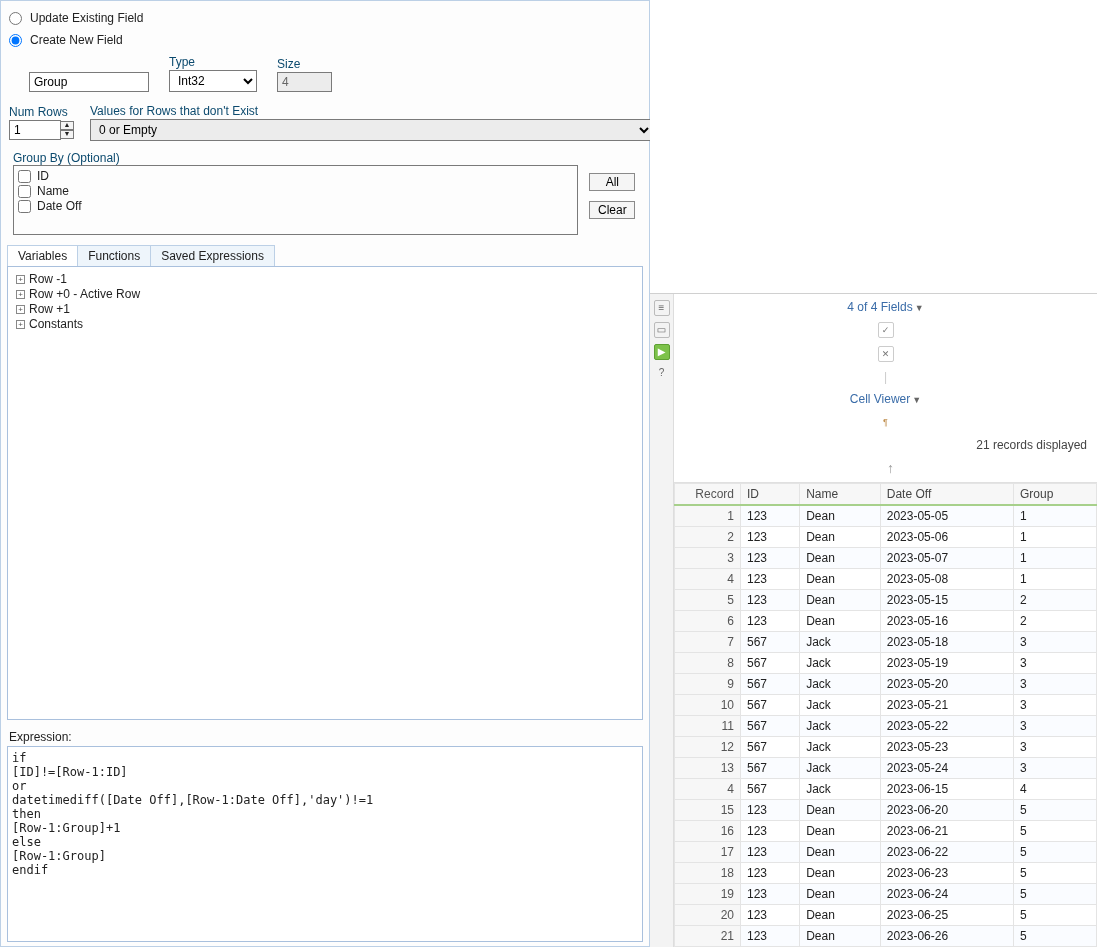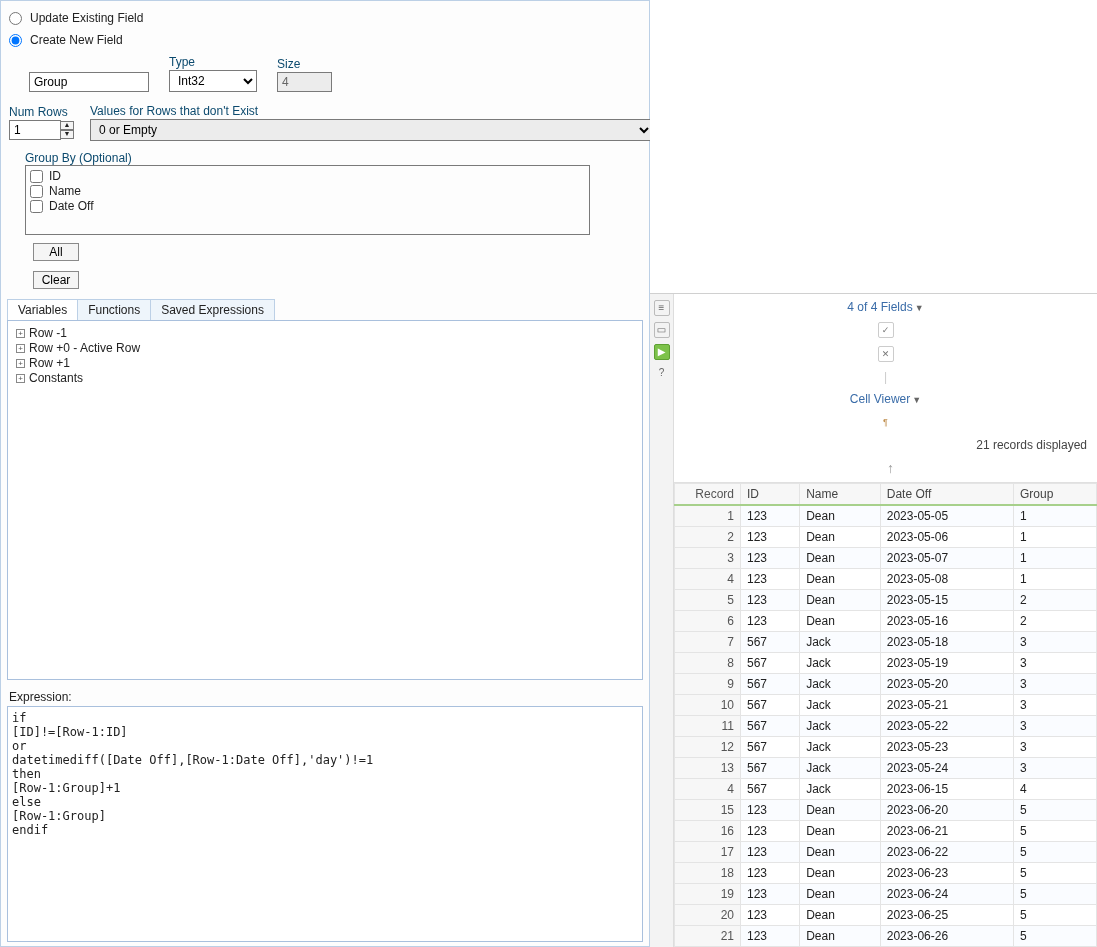--- a/index.html
+++ b/index.html
@@ -17,34 +17,34 @@
 input[readonly], .readonly { background: #ececec; color: #666; }
 .name-input { width: 120px; }
 .type-select { width: 88px; background:#fff; }
 .size-input { width: 55px; }
 .numrows-row { display: flex; gap: 16px; margin: 4px 2px 4px 2px; align-items:center;}
 .numrows-input { width: 52px; }
 .spinner-wrap{display:flex;align-items:center;}
 .spinner-btns{display:flex;flex-direction:column;margin-left:-1px;}
 .spin{width:14px;height:9px;border:1px solid #7a7a7a;font-size:7px;line-height:6px;text-align:center;background:#f4f4f4;cursor:pointer;}
 .values-select { width: 563px; background:#ececec;border:1px solid #7a7a7a;}
-.groupby-box { margin: 6px 18px; }
+.groupby-box { margin: 6px 6px; }
 .groupby-area { border: 1px solid #7a7a7a; height: 70px; overflow: auto; padding: 2px; display:inline-block; width:565px; vertical-align:top;}
 .groupby-btns { display:inline-flex; flex-direction:column; gap:10px; margin-left:8px; vertical-align:top; margin-top:8px;}
 .groupby-btns button { width:46px; height:18px; border:1px solid #8a8a8a; background:#f5f5f5; font-size:12px;}
 .chk-row { display:flex; align-items:center; gap:6px; margin:1px 2px;}
 .tabs { display:flex; border-bottom:1px solid #bcd0e6; margin-top:4px;}
 .tab { padding:3px 10px; border:1px solid #bcd0e6; border-bottom:none; background:#eef5fb; margin-right:-1px; cursor:pointer;}
 .tab.active { background:#fff; }
 .tree-area { border:1px solid #a9c0dd; flex:1; min-height:100px; padding:4px; background:#fff; overflow:auto; margin-bottom:8px; margin-top:-1px;}
 .tree-item { display:flex; align-items:center; gap:4px; margin:1px 0 1px 4px;}
 .expander { width:9px; height:9px; border:1px solid #888; font-size:8px; line-height:7px; text-align:center; color:#555; cursor:pointer;}
 .expression-box{display:flex;flex-direction:column;margin-bottom:4px;}
 .expression-label{margin:2px;}
-.expression-area { border:1px solid #a9c0dd; height:236px; padding:4px; font-family:Consolas, monospace; font-size:12px; white-space:pre; background:#fff; overflow:auto;}
+.expression-area { border:1px solid #a9c0dd; height:196px; padding:4px; font-family:Consolas, monospace; font-size:12px; white-space:pre; background:#fff; overflow:auto;}
 
 .results-header { padding:6px 10px 4px 10px; font-size:13px;}
 .results-header b{color:#3a6ca8;font-weight:600;}
 .results-sub{color:#777;}
 .results-body { flex:1; display:flex; min-height:0;}
 .results-sidebar { width:24px; background:#f3f3f3; border-right:1px solid #ddd; display:flex; flex-direction:column; align-items:center; padding-top:6px; gap:6px;}
 .side-icon{width:16px;height:16px;border:1px solid #bbb;border-radius:2px;font-size:10px;text-align:center;line-height:14px;color:#666;}
 .side-icon.active{background:#7dc24a;border-color:#5ea033;color:#fff;}
 .results-main{flex:1;display:flex;flex-direction:column;min-width:0;}
 .toolbar{display:flex;align-items:center;gap:8px;padding:6px 10px;border-bottom:1px solid #e0e0e0;flex-direction:column;}

